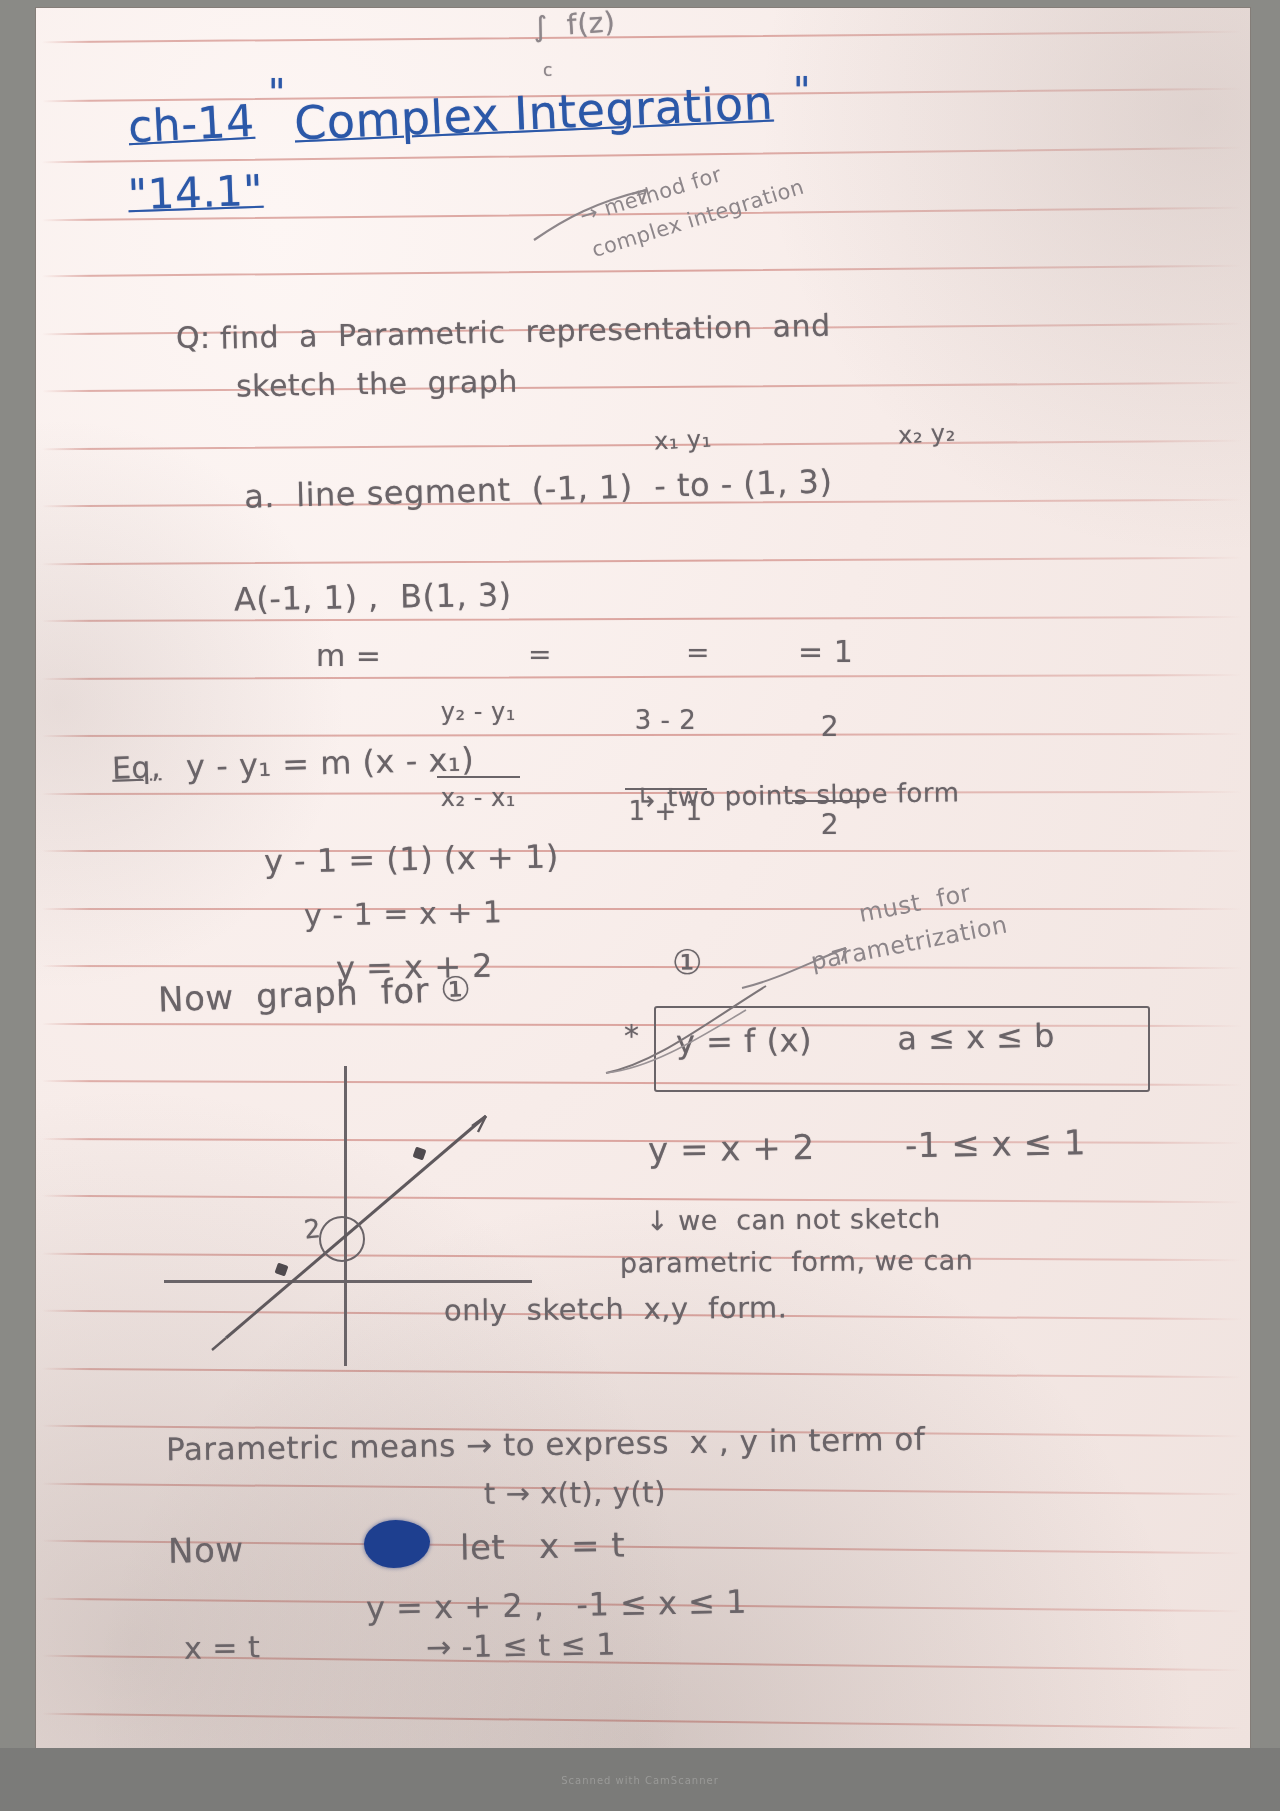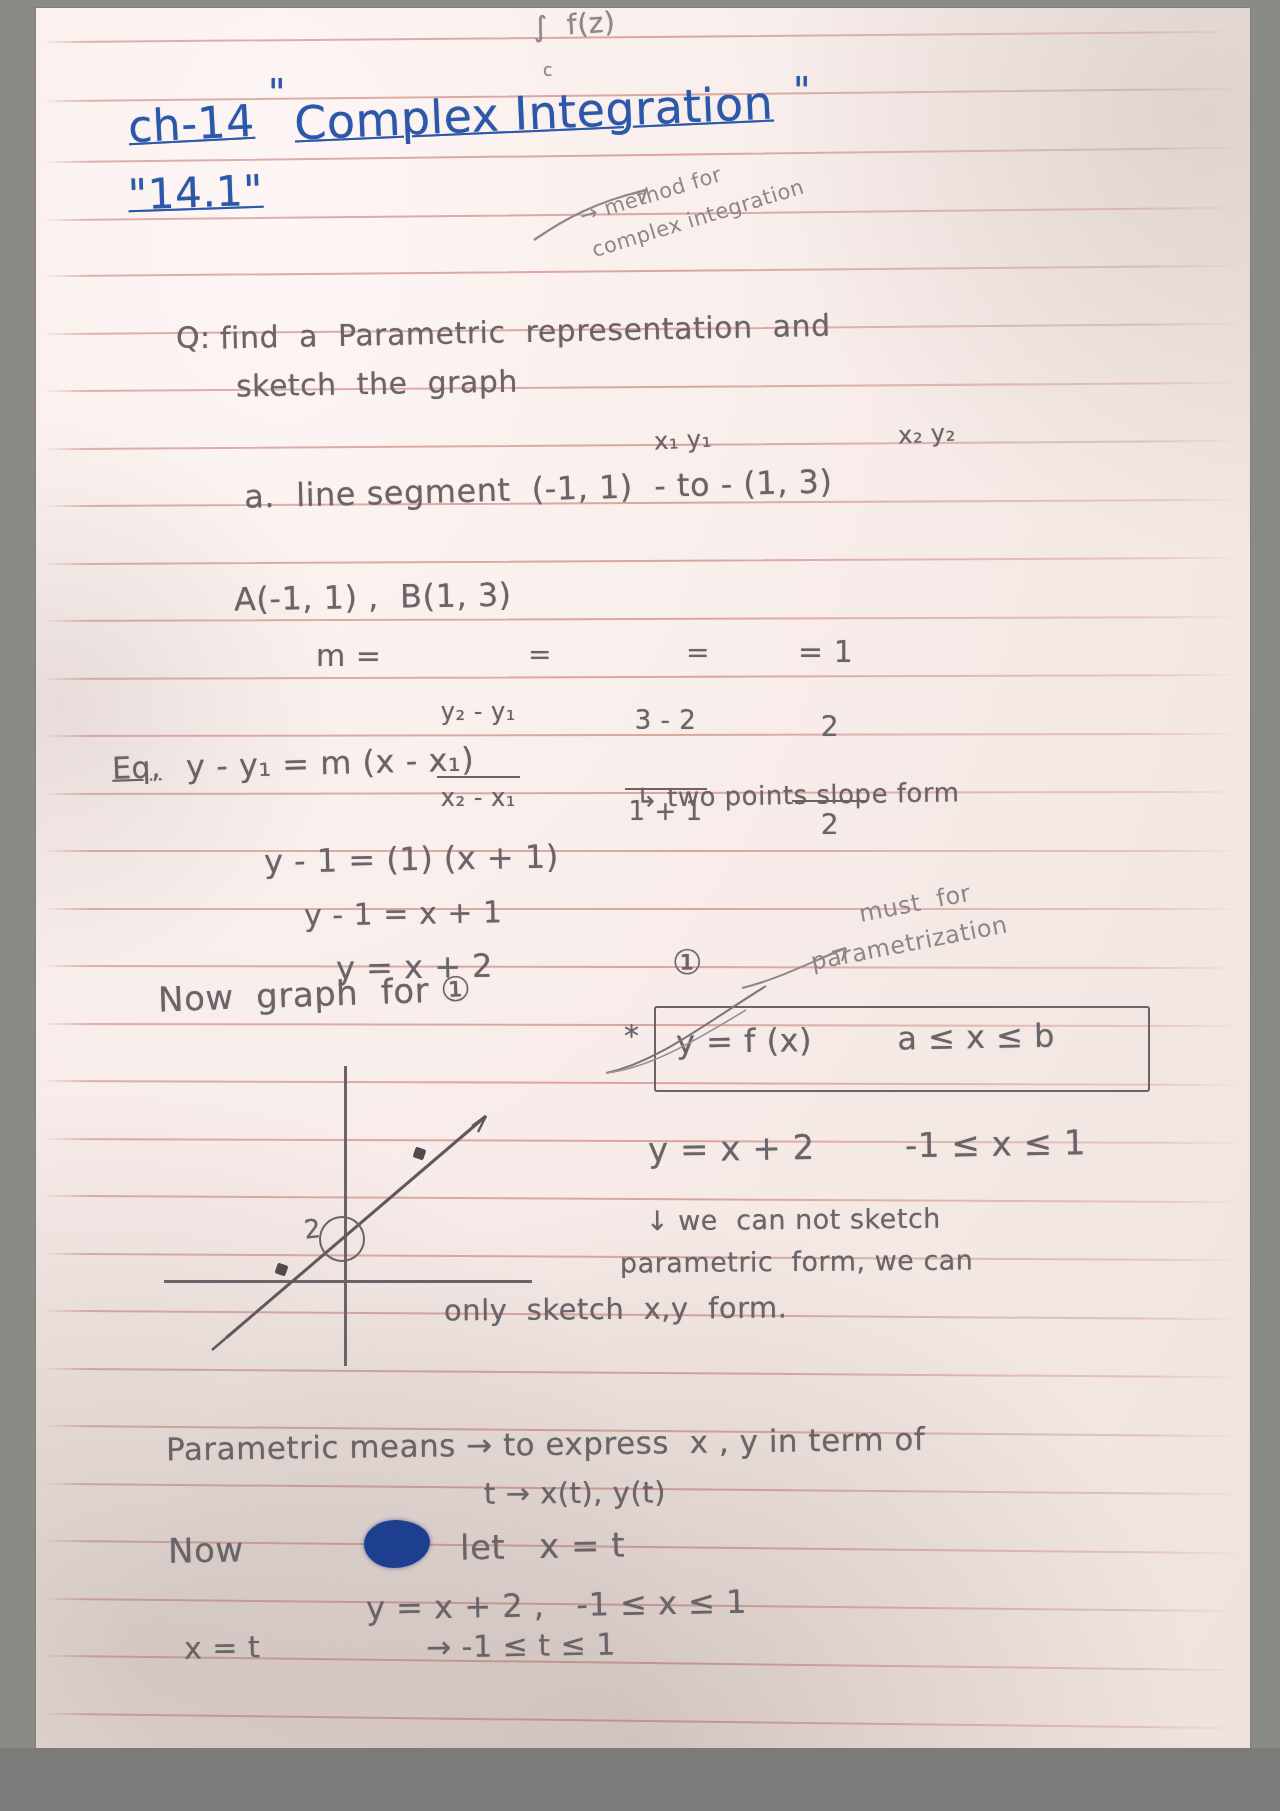--- a/index.html
+++ b/index.html
@@ -313,14 +313,15 @@
     <div class="blob" style="left:328px; top:1512px; width:66px; height:48px;"></div>
     <div class="hw pencil" style="left:424px; top:1518px; font-size:34px; transform:rotate(-1deg);">let   x = t</div>
 
     <div class="hw pencil" style="left:330px; top:1578px; font-size:32px; transform:rotate(-1deg);">y = x + 2 ,   -1 ≤ x ≤ 1</div>
     <div class="hw pencil" style="left:148px; top:1622px; font-size:30px; transform:rotate(-1deg);">x = t</div>
     <div class="hw pencil" style="left:390px; top:1620px; font-size:30px; transform:rotate(-1deg);">→ -1 ≤ t ≤ 1</div>
 
   </div>
 
   <div id="footer-band"></div>
+  <div id="scanner-mark">Scanned with CamScanner</div>
 
 </div>
 
 </body></html>

